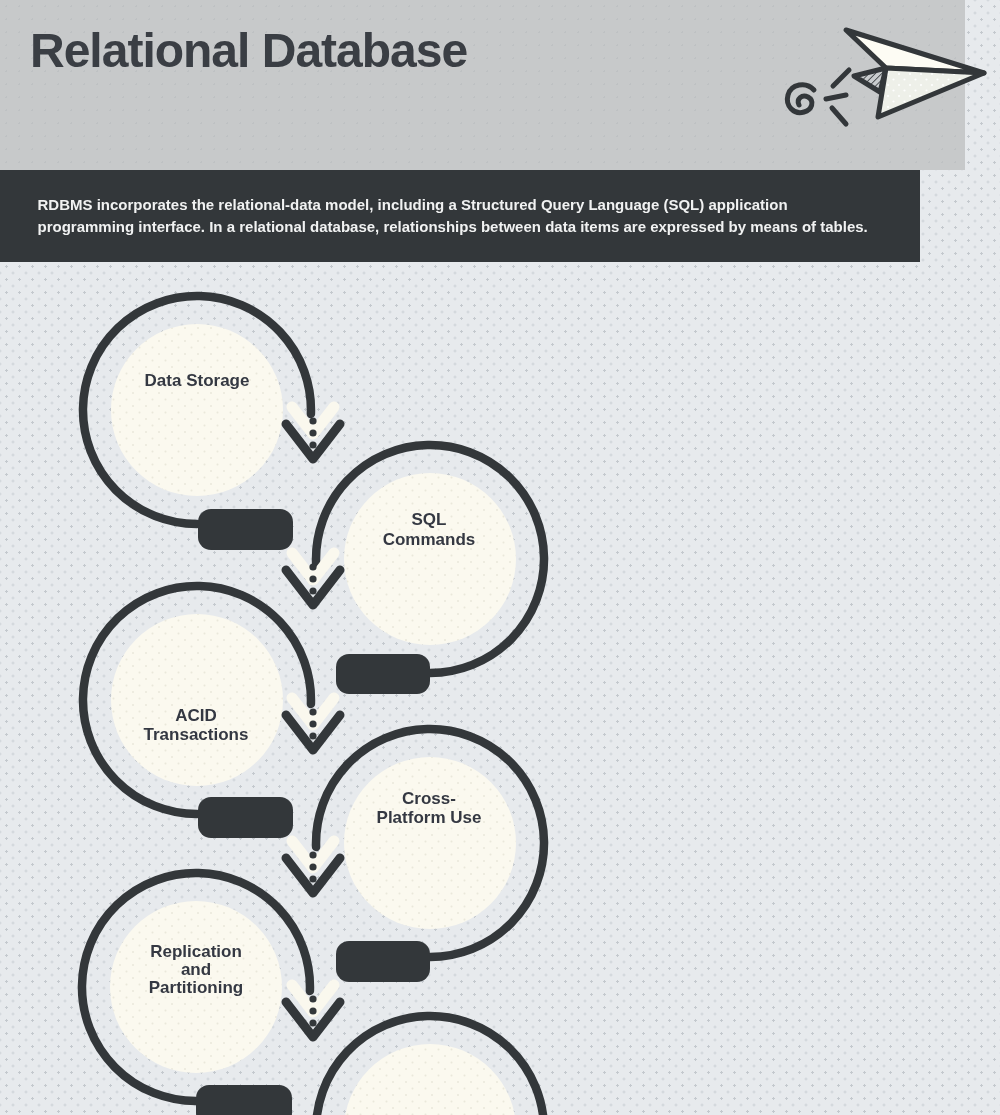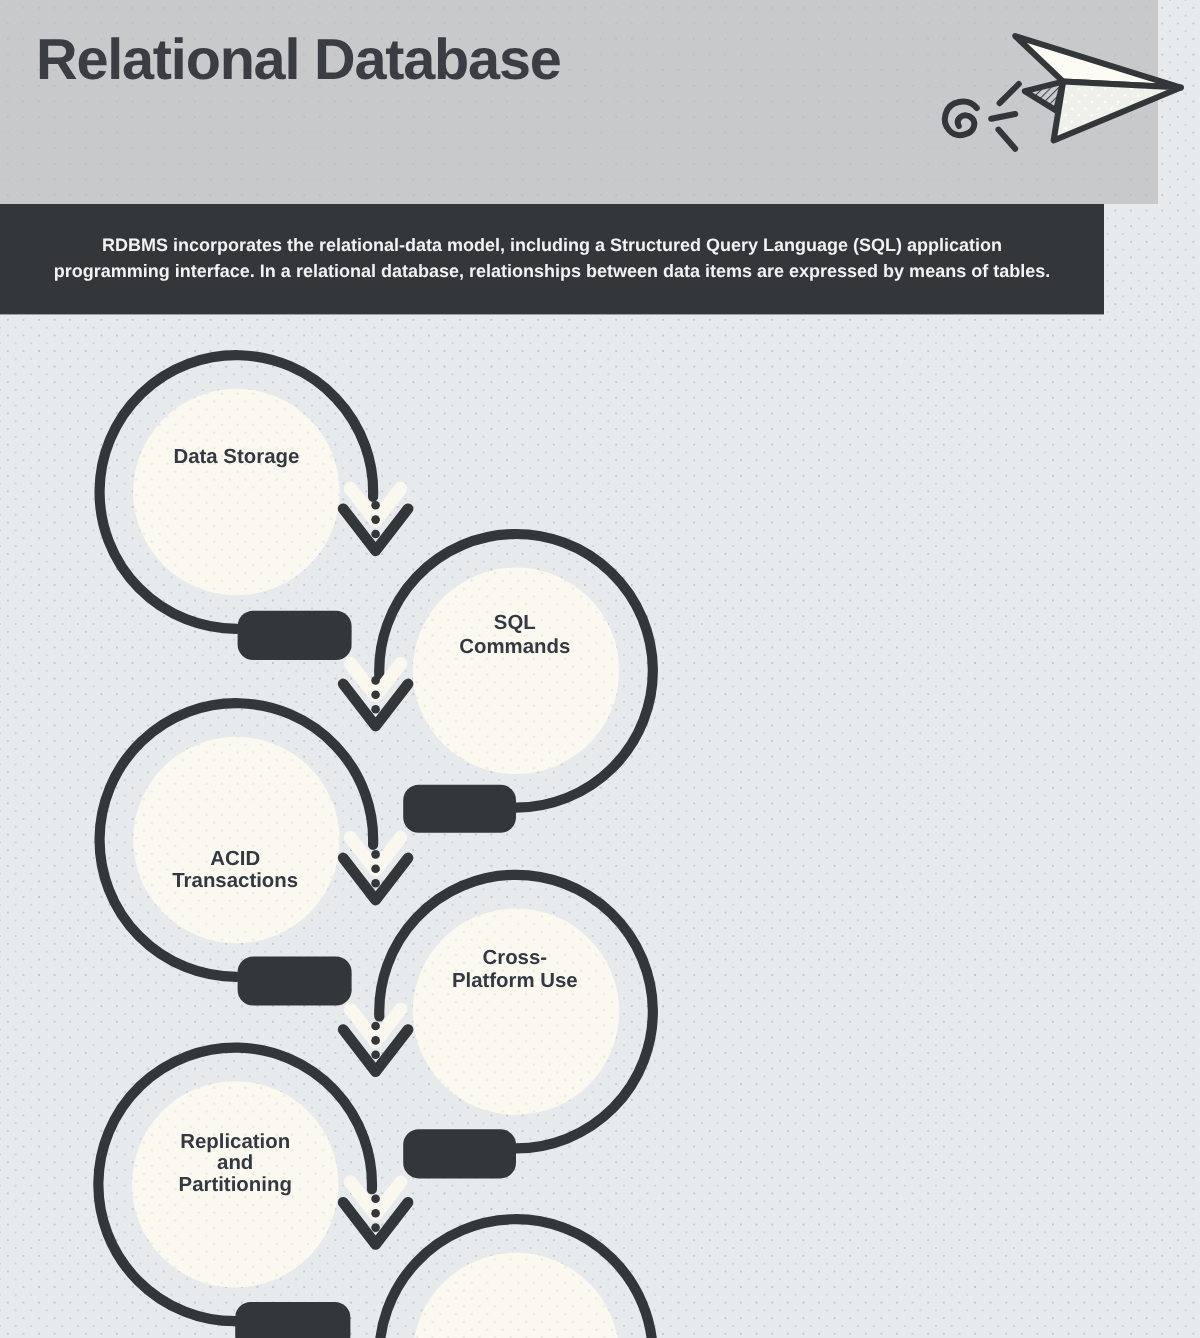--- a/index.html
+++ b/index.html
@@ -30,21 +30,21 @@
   .title-line{display:block;}
   .banner{
     position:absolute;left:0;top:170px;
     width:920px;height:92px;
     background:#33373a;
     display:flex;align-items:center;justify-content:center;
   }
   .banner-text{
     margin:0;width:845px;
     font-size:15px;font-weight:700;line-height:22.5px;
-    text-align:center;color:#f1f2f2;
+    color:#f1f2f2;
   }
   .art{position:absolute;left:0;top:0;width:1000px;height:1115px;}
   .ring{fill:none;stroke:#33373a;stroke-width:8.5;stroke-linecap:round;}
   .disc{fill:url(#creamdots);}
   .pill{fill:#33373a;}
   .node-label{
     font-family:"Liberation Sans",sans-serif;
     font-size:17px;font-weight:700;fill:#343842;
     text-anchor:middle;dominant-baseline:central;
   }

